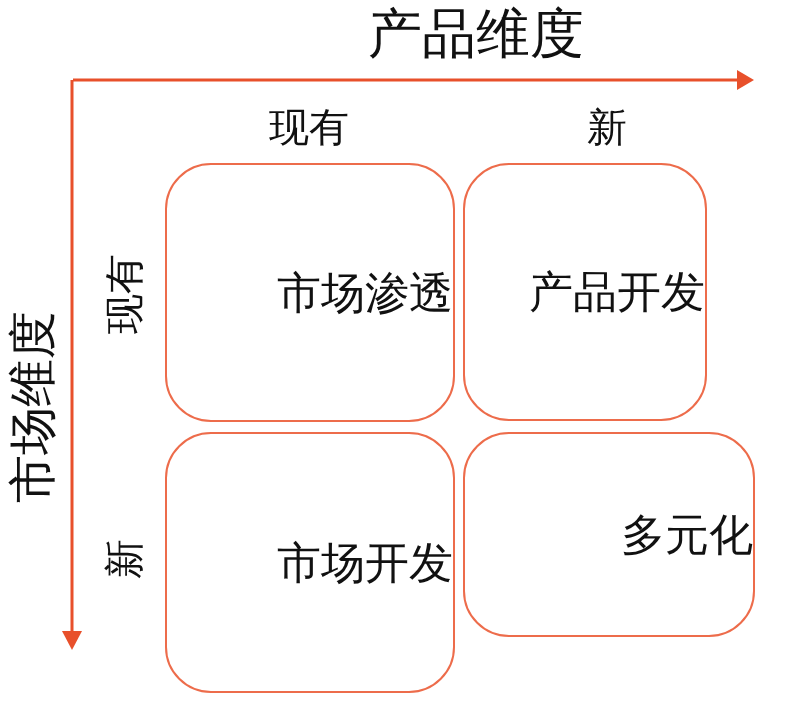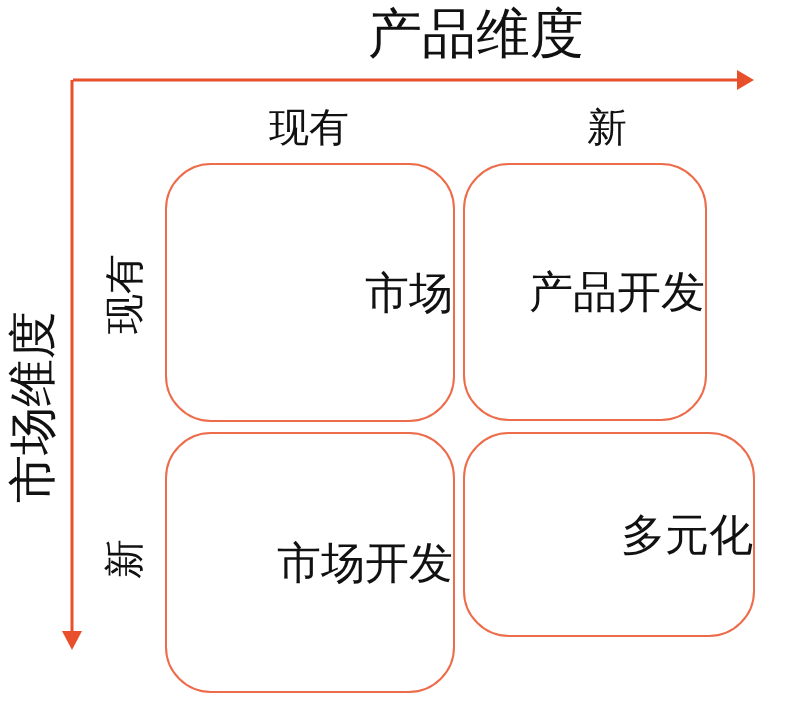--- a/index.html
+++ b/index.html
@@ -117,20 +117,21 @@
   </svg>
 
   <div class="col-header col-0">现有</div>
   <div class="col-header col-1">新</div>
 
   <div class="row-header row-0">现有</div>
   <div class="row-header row-1">新</div>
 
   <div class="cell tl">
     <div class="cell-line">市场</div>
+    <div class="cell-line">渗透</div>
   </div>
 
   <div class="cell tr">
     <div class="cell-line">产品</div>
     <div class="cell-line">开发</div>
   </div>
 
   <div class="cell bl">
     <div class="cell-line">市场</div>
     <div class="cell-line">开发</div>

